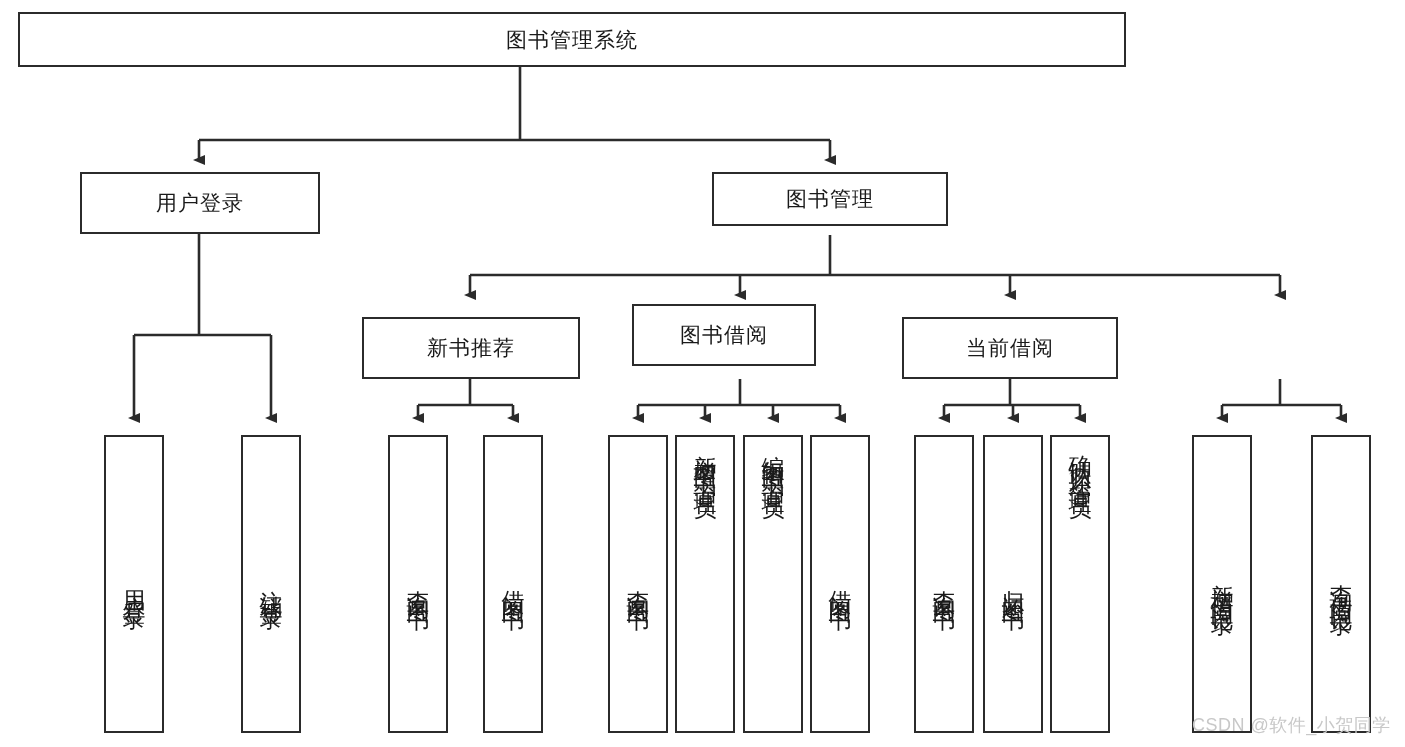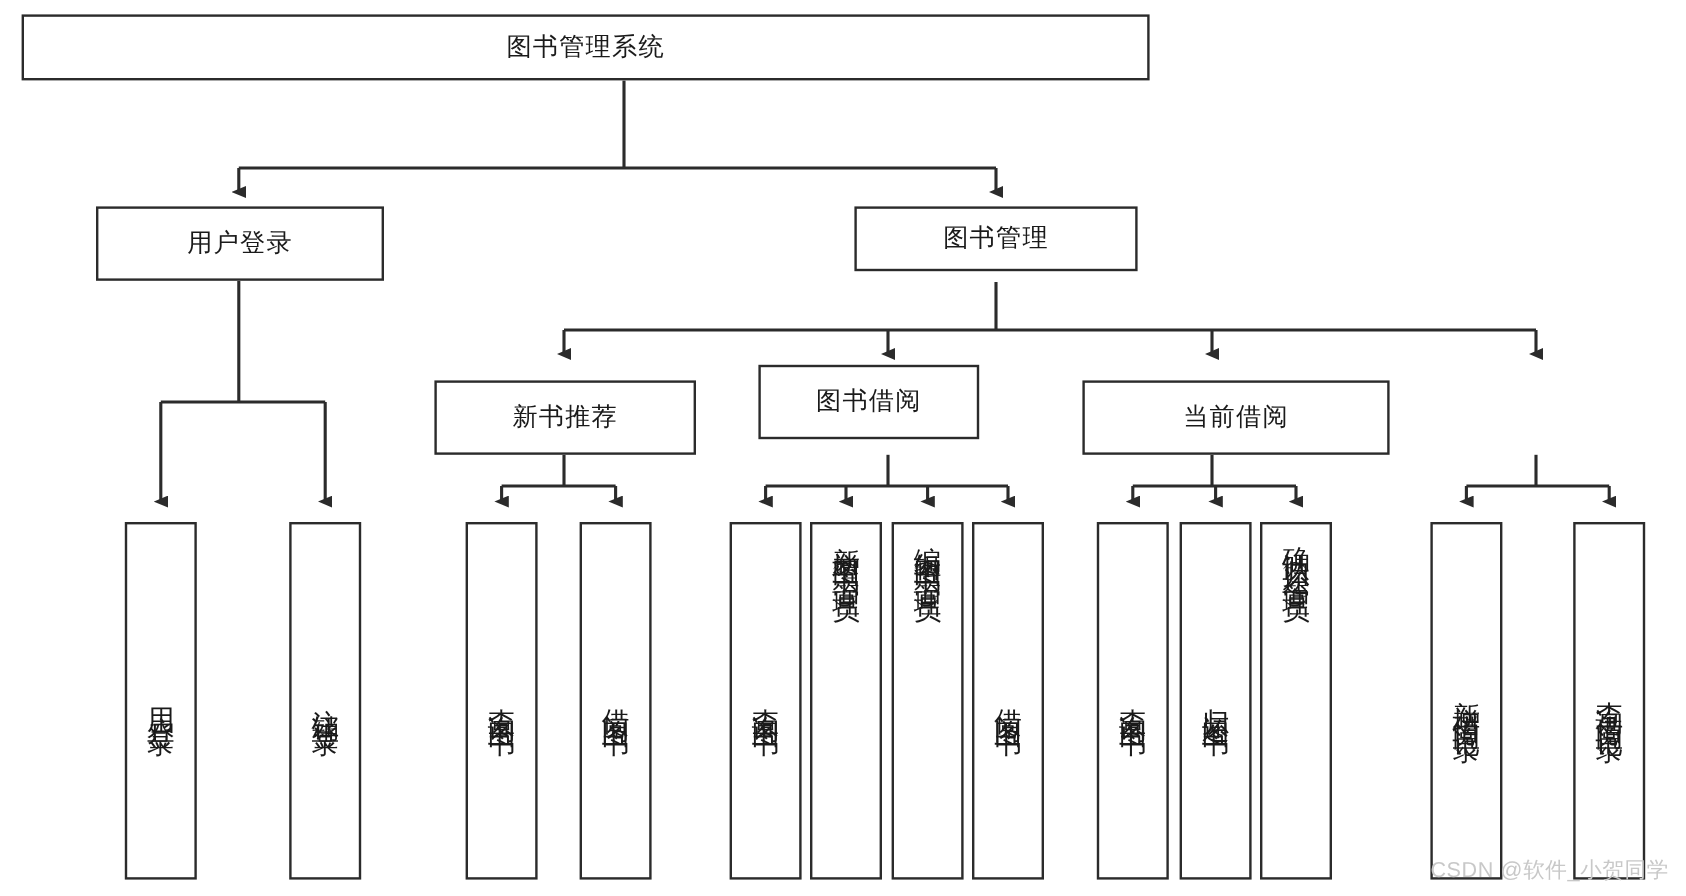--- a/index.html
+++ b/index.html
@@ -101,38 +101,38 @@
       <path d="M1013,405 L1013,418" marker-end="url(#arrow)"></path>
       <path d="M1080,405 L1080,418" marker-end="url(#arrow)"></path>
 
       <path d="M1280,379 L1280,405"></path>
       <path d="M1222,405 L1341,405"></path>
       <path d="M1222,405 L1222,418" marker-end="url(#arrow)"></path>
       <path d="M1341,405 L1341,418" marker-end="url(#arrow)"></path>
     </g>
   </svg>
 
-  <div class="node" style="left:18px;top:12px;width:940px;height:55px;text-align:right;">
+  <div class="node" style="left:18px;top:12px;width:1108px;height:55px;text-align:right;">
     <span class="node-label">图书管理系统</span>
   </div>
 
   <div class="node" style="left:80px;top:172px;width:240px;height:62px;">
     <span class="node-label">用户登录</span>
   </div>
   <div class="node" style="left:712px;top:172px;width:236px;height:54px;">
     <span class="node-label">图书管理</span>
   </div>
 
   <div class="node" style="left:362px;top:317px;width:218px;height:62px;">
     <span class="node-label">新书推荐</span>
   </div>
   <div class="node" style="left:632px;top:304px;width:184px;height:62px;">
     <span class="node-label">图书借阅</span>
   </div>
-  <div class="node" style="left:902px;top:317px;width:256px;height:62px;">
+  <div class="node" style="left:902px;top:317px;width:216px;height:62px;">
     <span class="node-label">当前借阅</span>
   </div>
 
   <div class="node leaf centered" style="left:104px;top:435px;width:60px;height:298px;">
     <span class="node-label">用户登录</span>
   </div>
   <div class="node leaf centered" style="left:241px;top:435px;width:60px;height:298px;">
     <span class="node-label">注销登录</span>
   </div>
 

